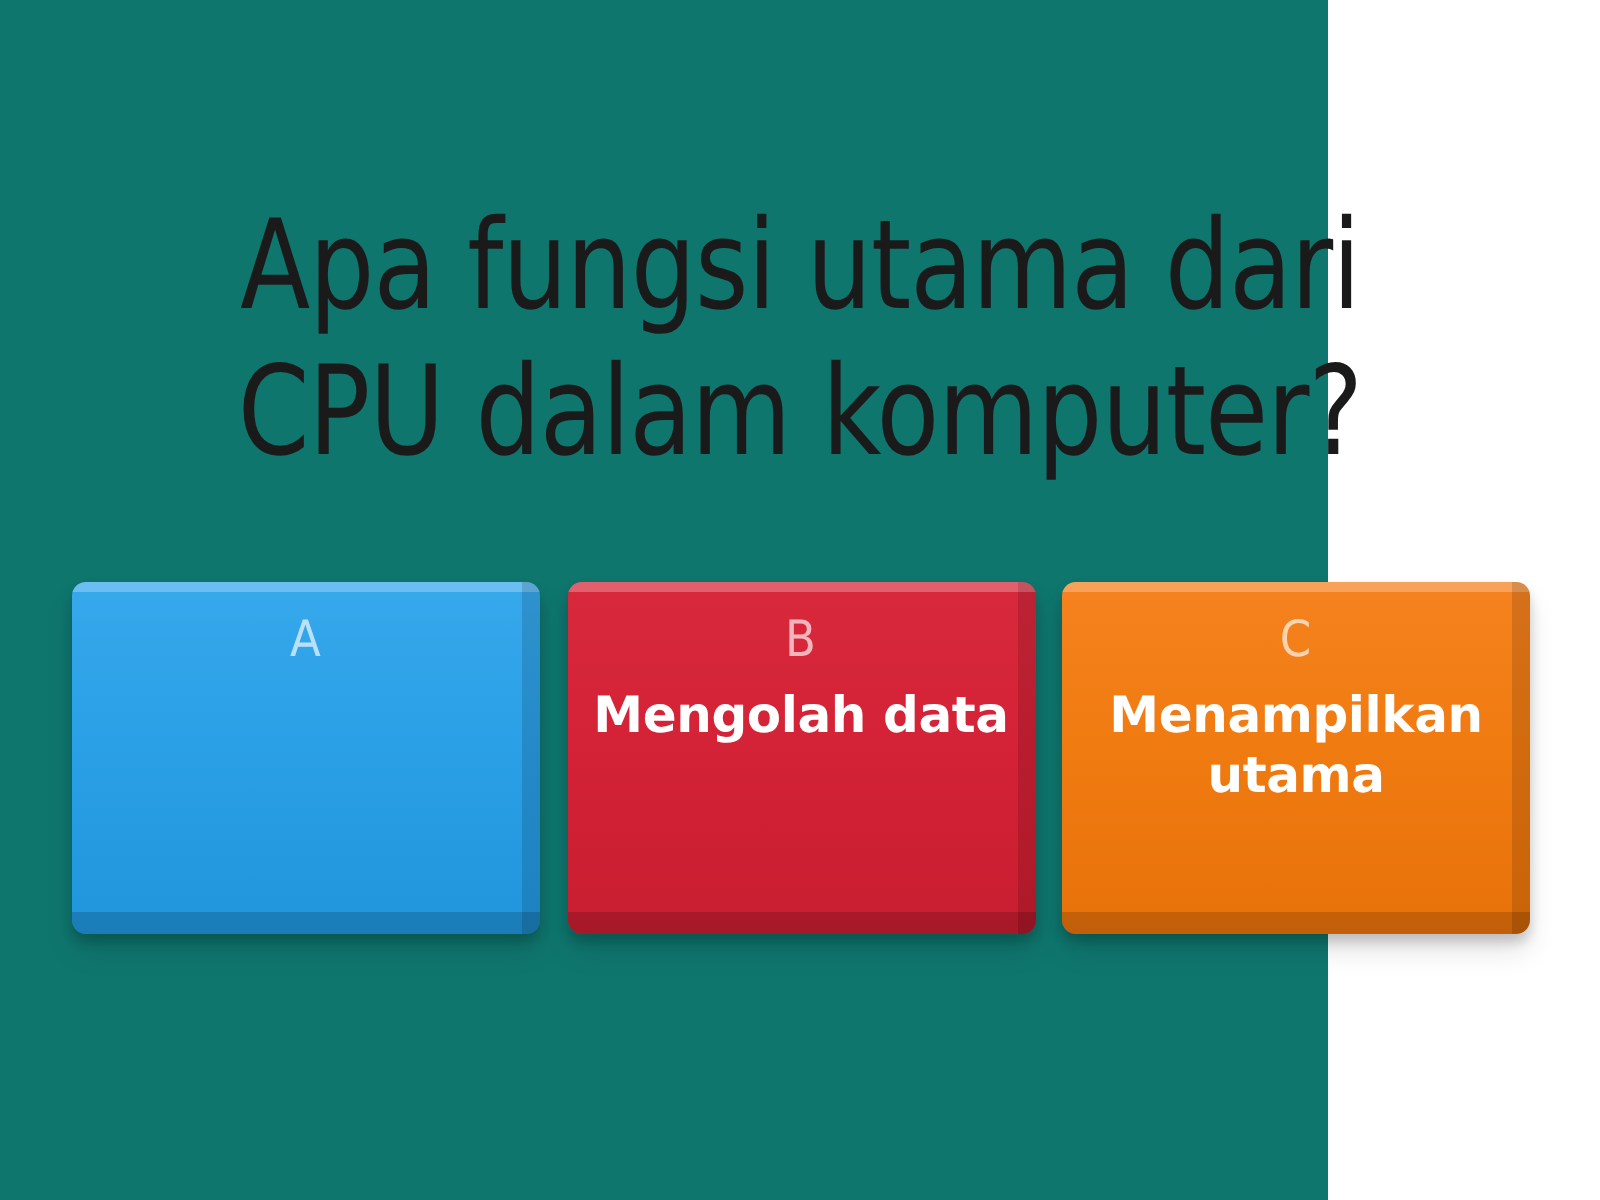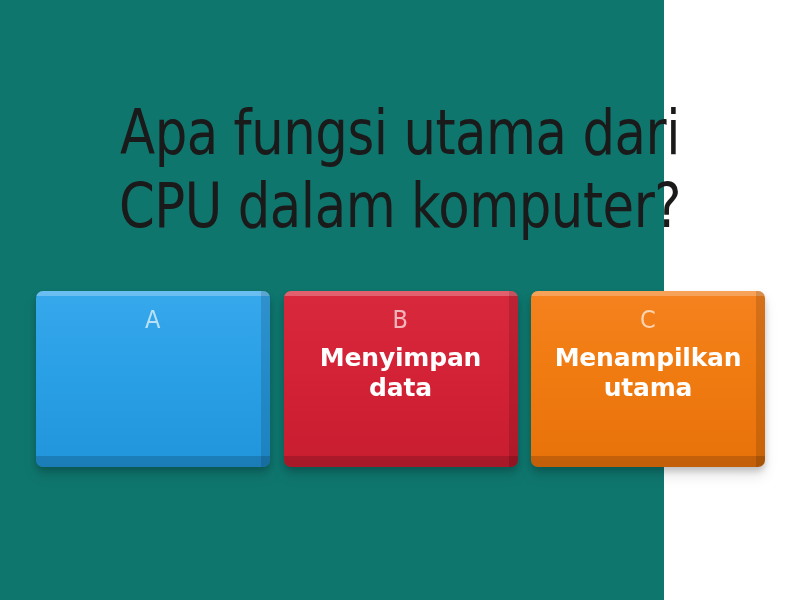--- a/index.html
+++ b/index.html
@@ -149,21 +149,21 @@
   <div class="answers-row">
 
     <div class="answer-card card-a">
       <span class="card-side"></span>
       <span class="card-letter">A</span>
     </div>
 
     <div class="answer-card card-b">
       <span class="card-side"></span>
       <span class="card-letter">B</span>
-      <span class="card-answer">Menyimpan data</span>
+      <span class="card-answer">Mengolah data</span>
     </div>
 
     <div class="answer-card card-c">
       <span class="card-side"></span>
       <span class="card-letter">C</span>
       <span class="card-answer">Menampilkan utama</span>
     </div>
 
   </div>
 </div>

